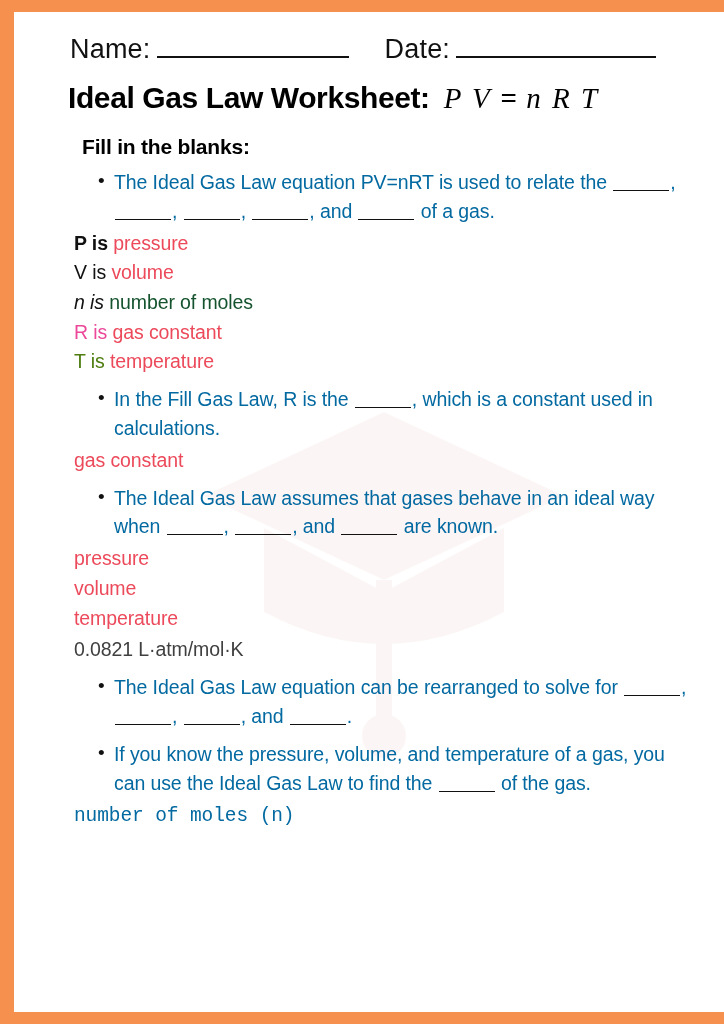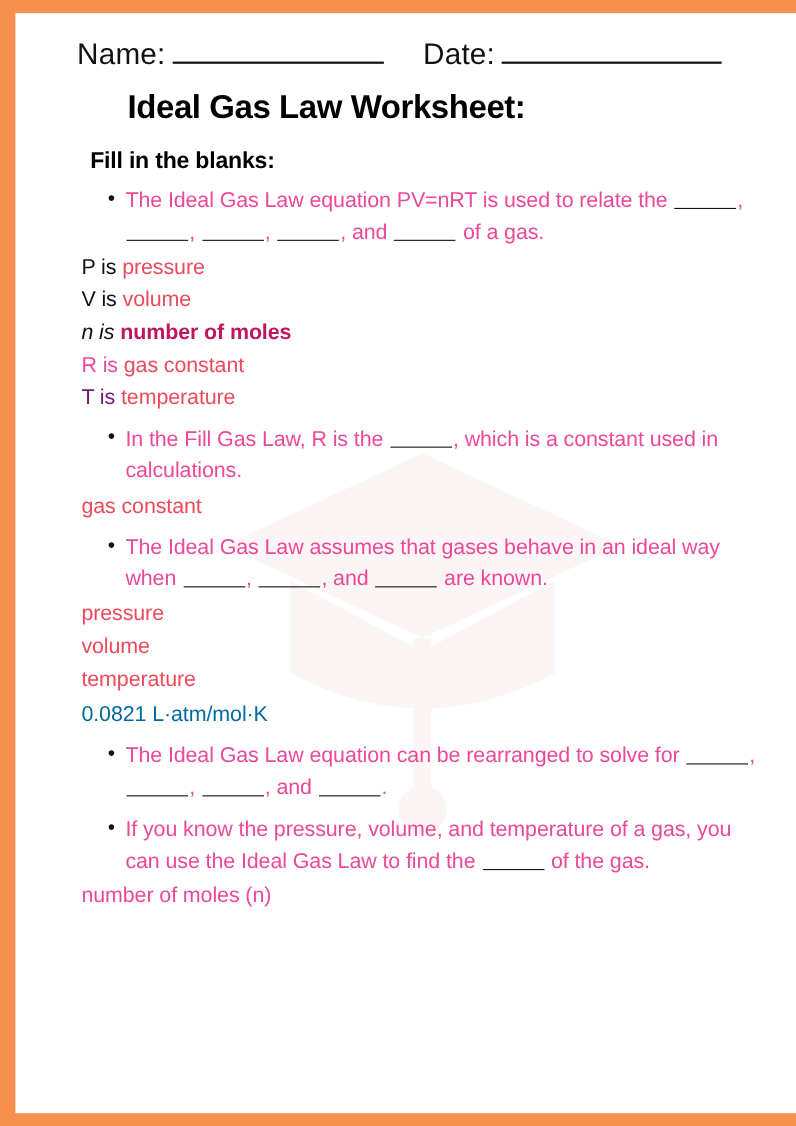--- a/index.html
+++ b/index.html
@@ -62,21 +62,20 @@
   .title-row {
     display: flex;
     align-items: baseline;
     margin: 16px 0 0 12px;
   }
   .title-main {
     font-size: 30px;
     font-weight: bold;
     color: #000000;
     letter-spacing: -0.4px;
-    margin-left: 48px;
   }
   .title-eq {
     font-family: "Liberation Serif", serif;
     font-style: italic;
     font-size: 29px;
     color: #000000;
     margin-left: 14px;
     letter-spacing: 2px;
     white-space: nowrap;
   }
@@ -94,21 +93,21 @@
     margin: 20px 0 0 26px;
     letter-spacing: -0.2px;
   }
 
   
   .qlist { margin: 0; padding: 0; list-style: none; }
   .bullet {
     position: relative;
     font-size: 19.5px;
     line-height: 1.48;
-    color: #ec4899;
+    color: #0369a1;
     margin: 9px 0 0 0;
     padding-left: 58px;
     padding-right: 14px;
     letter-spacing: -0.1px;
   }
   .bullet::before {
     content: "•";
     position: absolute;
     left: 42px;
     top: -1px;
@@ -150,47 +149,55 @@
     <div class="namedate">
       <span class="nd-label">Name:</span>
       <span class="nd-rule rule-name"></span>
       <span class="nd-gap"></span>
       <span class="nd-label">Date:</span>
       <span class="nd-rule rule-date"></span>
     </div>
 
     <div class="title-row">
       <span class="title-main">Ideal Gas Law Worksheet:</span>
+      <span class="title-eq">
+        <span>P</span>
+        <span>V</span>
+        <span class="eqsym">=</span>
+        <span>n</span>
+        <span>R</span>
+        <span>T</span>
+      </span>
     </div>
 
     <div class="section-heading">Fill in the blanks:</div>
 
     <div class="qlist" id="items-root">
         <div class="bullet"><span>The Ideal Gas Law equation PV=nRT is used to relate the </span><span class="blank"></span><span>, </span><span class="blank"></span><span>, </span><span class="blank"></span><span>, </span><span class="blank"></span><span>, and </span><span class="blank"></span><span> of a gas.</span></div>
         <div class="answer-group">
-          <div class="answer"><span style="color: rgb(17, 17, 17);">P is </span><span style="color: rgb(236, 74, 91);">pressure</span></div>
+          <div class="answer"><span style="color: rgb(17, 17, 17); font-weight: bold;">P is </span><span style="color: rgb(236, 74, 91);">pressure</span></div>
           <div class="answer"><span style="color: rgb(17, 17, 17);">V is </span><span style="color: rgb(236, 74, 91);">volume</span></div>
-          <div class="answer"><span style="color: rgb(17, 17, 17); font-style: italic;">n is </span><span style="color: #be185d; font-weight: bold;">number of moles</span></div>
+          <div class="answer"><span style="color: rgb(17, 17, 17); font-style: italic;">n is </span><span style="color: #14532d;">number of moles</span></div>
           <div class="answer"><span style="color: #ec4899;">R is </span><span style="color: rgb(236, 74, 91);">gas constant</span></div>
-          <div class="answer"><span style="color: #701a75;">T is </span><span style="color: rgb(236, 74, 91);">temperature</span></div>
+          <div class="answer"><span style="color: #4d7c0f;">T is </span><span style="color: rgb(236, 74, 91);">temperature</span></div>
         </div>
         <div class="bullet"><span>In the Fill Gas Law, R is the </span><span class="blank"></span><span>, which is a constant used in calculations.</span></div>
         <div class="answer-group">
           <div class="answer"><span style="color: rgb(236, 74, 91);">gas constant</span></div>
         </div>
         <div class="bullet"><span>The Ideal Gas Law assumes that gases behave in an ideal way when </span><span class="blank"></span><span>, </span><span class="blank"></span><span>, and </span><span class="blank"></span><span> are known.</span></div>
         <div class="answer-group">
           <div class="answer"><span style="color: rgb(236, 74, 91);">pressure</span></div>
           <div class="answer"><span style="color: rgb(236, 74, 91);">volume</span></div>
           <div class="answer"><span style="color: rgb(236, 74, 91);">temperature</span></div>
         </div>
         <div class="answer-group">
-          <div class="answer"><span style="color: #0369a1;">0.0821 L·atm/mol·K</span></div>
+          <div class="answer"><span style="color: #404040;">0.0821 L·atm/mol·K</span></div>
         </div>
         <div class="bullet"><span>The Ideal Gas Law equation can be rearranged to solve for </span><span class="blank"></span><span>, </span><span class="blank"></span><span>, </span><span class="blank"></span><span>, and </span><span class="blank"></span><span>.</span></div>
         <div class="bullet"><span>If you know the pressure, volume, and temperature of a gas, you can use the Ideal Gas Law to find the </span><span class="blank"></span><span> of the gas.</span></div>
         <div class="answer-group">
-          <div class="answer"><span style="color: #ec4899;">number of moles (n)</span></div>
+          <div class="answer"><span style="color: #0369a1; font-family: Liberation Mono, monospace;">number of moles (n)</span></div>
         </div>
       </div>
 
   </div>
 </div>
 
 </body></html>

